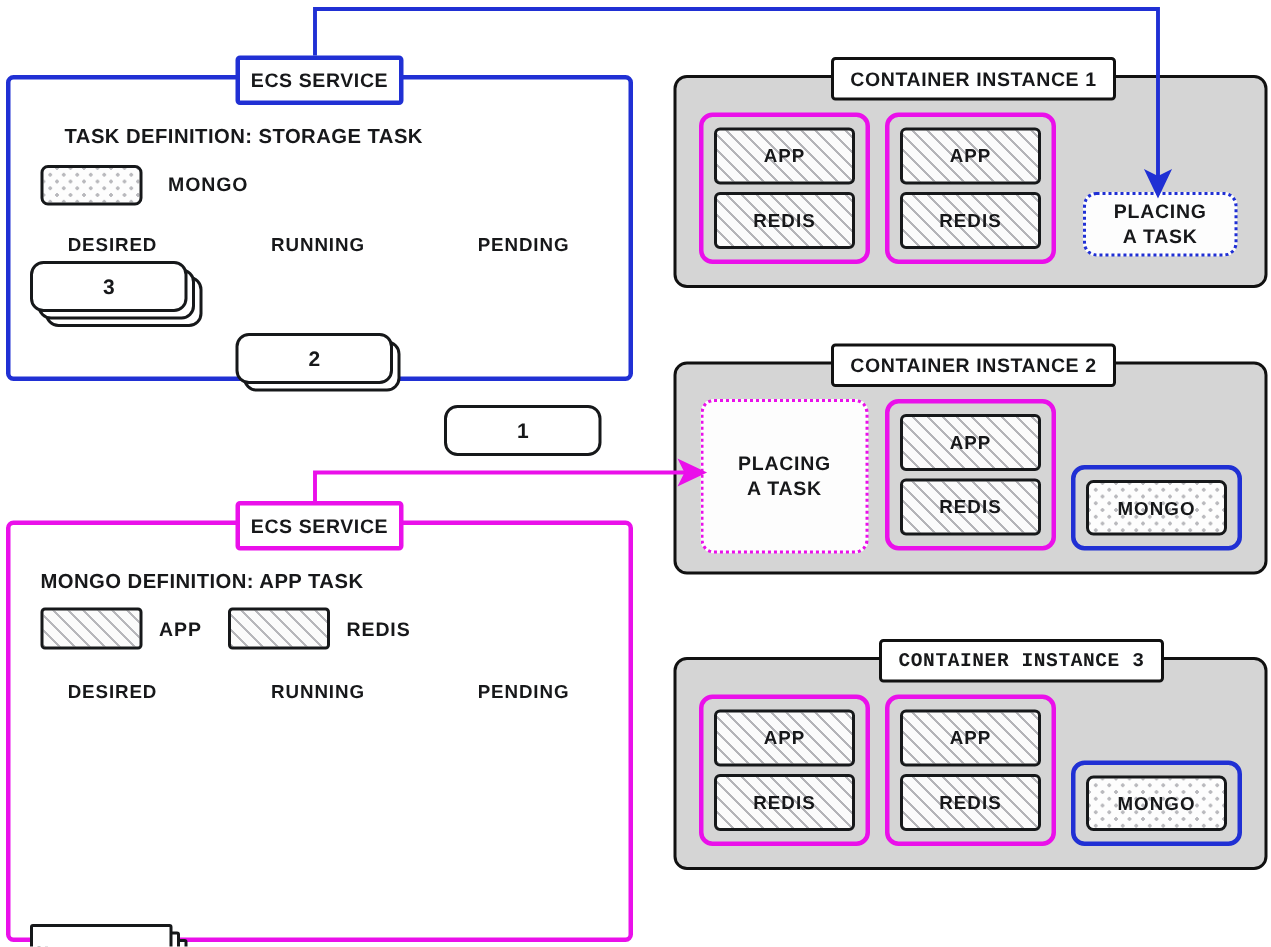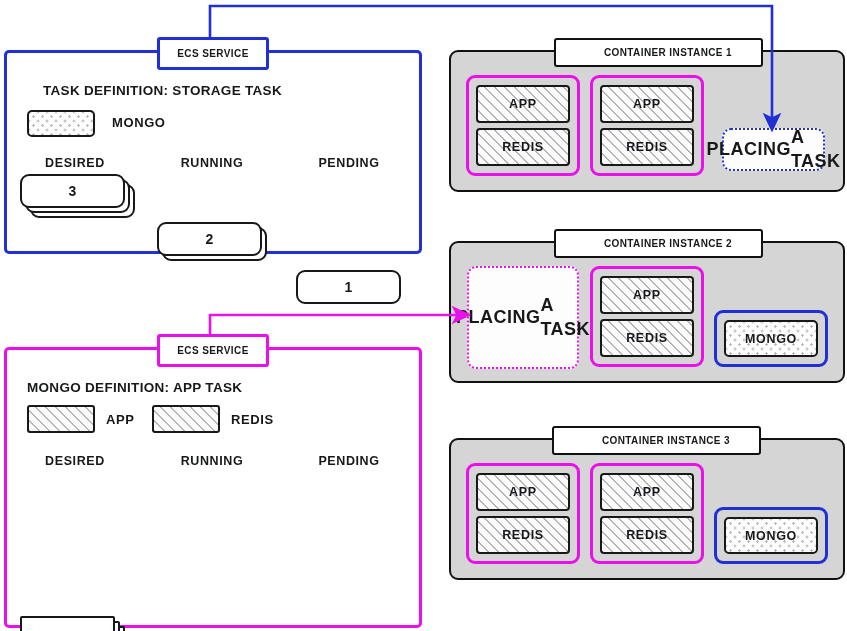--- a/index.html
+++ b/index.html
@@ -7,25 +7,25 @@
        font-family:"Liberation Sans","DejaVu Sans",sans-serif;color:#17181a;}
   .abs{position:absolute;box-sizing:border-box;}
 
   
   .service{border:3px solid;border-radius:5px;background:#fff;}
   .svc-blue{border-color:#2030d4;}
   .svc-pink{border-color:#ea10ea;}
 
   .tag{position:absolute;background:#fff;border:3px solid;border-radius:3px;
        display:flex;align-items:center;justify-content:center;
-       font-size:10px;font-weight:bold;letter-spacing:.4px;white-space:nowrap;
+       font-size:13px;font-weight:bold;letter-spacing:.4px;white-space:nowrap;
        z-index:6;}
   .tag-blue{border-color:#2030d4;}
   .tag-pink{border-color:#ea10ea;}
-  .tag-black{border-color:#111;border-width:2px;padding-left:19px;}
+  .tag-black{border-color:#111;border-width:2px;}
 
   .taskdef{font-size:13.5px;font-weight:bold;letter-spacing:.3px;}
   .colhdr{font-size:12.5px;font-weight:bold;letter-spacing:.6px;text-align:center;}
 
   
   .swatch{border:2px solid #16181a;box-sizing:border-box;}
   .sw-dots{border-radius:5px;background-color:#fdfdfd;
     background-image:radial-gradient(#b9b9bd 1.05px, transparent 1.05px),
                      radial-gradient(#b9b9bd 1.05px, transparent 1.05px);
     background-size:9px 9px;background-position:0 0,4.5px 4.5px;}
@@ -54,22 +54,22 @@
               background:#d5d5d5;box-sizing:border-box;}
   .mongo{position:absolute;border:2.5px solid #16181a;border-radius:5px;box-sizing:border-box;
          display:flex;align-items:center;justify-content:center;
          font-size:12.5px;font-weight:bold;letter-spacing:.7px;
          background-color:#fdfdfd;
          background-image:radial-gradient(#b9b9bd 1.05px,transparent 1.05px),
                           radial-gradient(#b9b9bd 1.05px,transparent 1.05px);
          background-size:9px 9px;background-position:0 0,4.5px 4.5px;}
 
   .placing{position:absolute;background:#fdfdfd;box-sizing:border-box;
-           display:flex;align-items:center;justify-content:center;
-           font-size:18px;font-weight:bold;letter-spacing:.5px;line-height:1.28;
+           display:flex;flex-direction:column;align-items:center;justify-content:center;
+           font-size:13px;font-weight:bold;letter-spacing:.5px;line-height:1.28;
            border-radius:9px;}
   .pl-blue{border:2.5px dotted #2030d4;}
   .pl-pink{border:2.5px dotted #ea10ea;}
 
   svg.arrows{position:absolute;left:0;top:0;width:847px;height:631px;
              pointer-events:none;z-index:5;}
 </style>
 </head>
 <body>
 
@@ -165,21 +165,21 @@
 <div class="group" style="left:590px;top:266px;width:114px;height:101px;">
   <div class="cbox" style="left:7px;top:7px;width:94px;height:38px;">APP</div>
   <div class="cbox" style="left:7px;top:50px;width:94px;height:38px;">REDIS</div>
 </div>
 
 <div class="mongo-wrap" style="left:714px;top:310px;width:114px;height:57px;">
   <div class="mongo" style="left:7px;top:7px;width:94px;height:37px;">MONGO</div>
 </div>
 
 <div class="abs inst" style="left:449px;top:438px;width:396px;height:142px;"></div>
-<div class="tag tag-black" style="left:552px;top:426px;width:186px;height:25px;">CONTAINER INSTANCE 3</div>
+<div class="tag tag-black" style="left:586px;top:426px;width:186px;height:25px;font-family:Liberation Mono, monospace;">CONTAINER INSTANCE 3</div>
 
 <div class="group" style="left:466px;top:463px;width:114px;height:101px;">
   <div class="cbox" style="left:7px;top:7px;width:94px;height:38px;">APP</div>
   <div class="cbox" style="left:7px;top:50px;width:94px;height:38px;">REDIS</div>
 </div>
 
 <div class="group" style="left:590px;top:463px;width:114px;height:101px;">
   <div class="cbox" style="left:7px;top:7px;width:94px;height:38px;">APP</div>
   <div class="cbox" style="left:7px;top:50px;width:94px;height:38px;">REDIS</div>
 </div>

